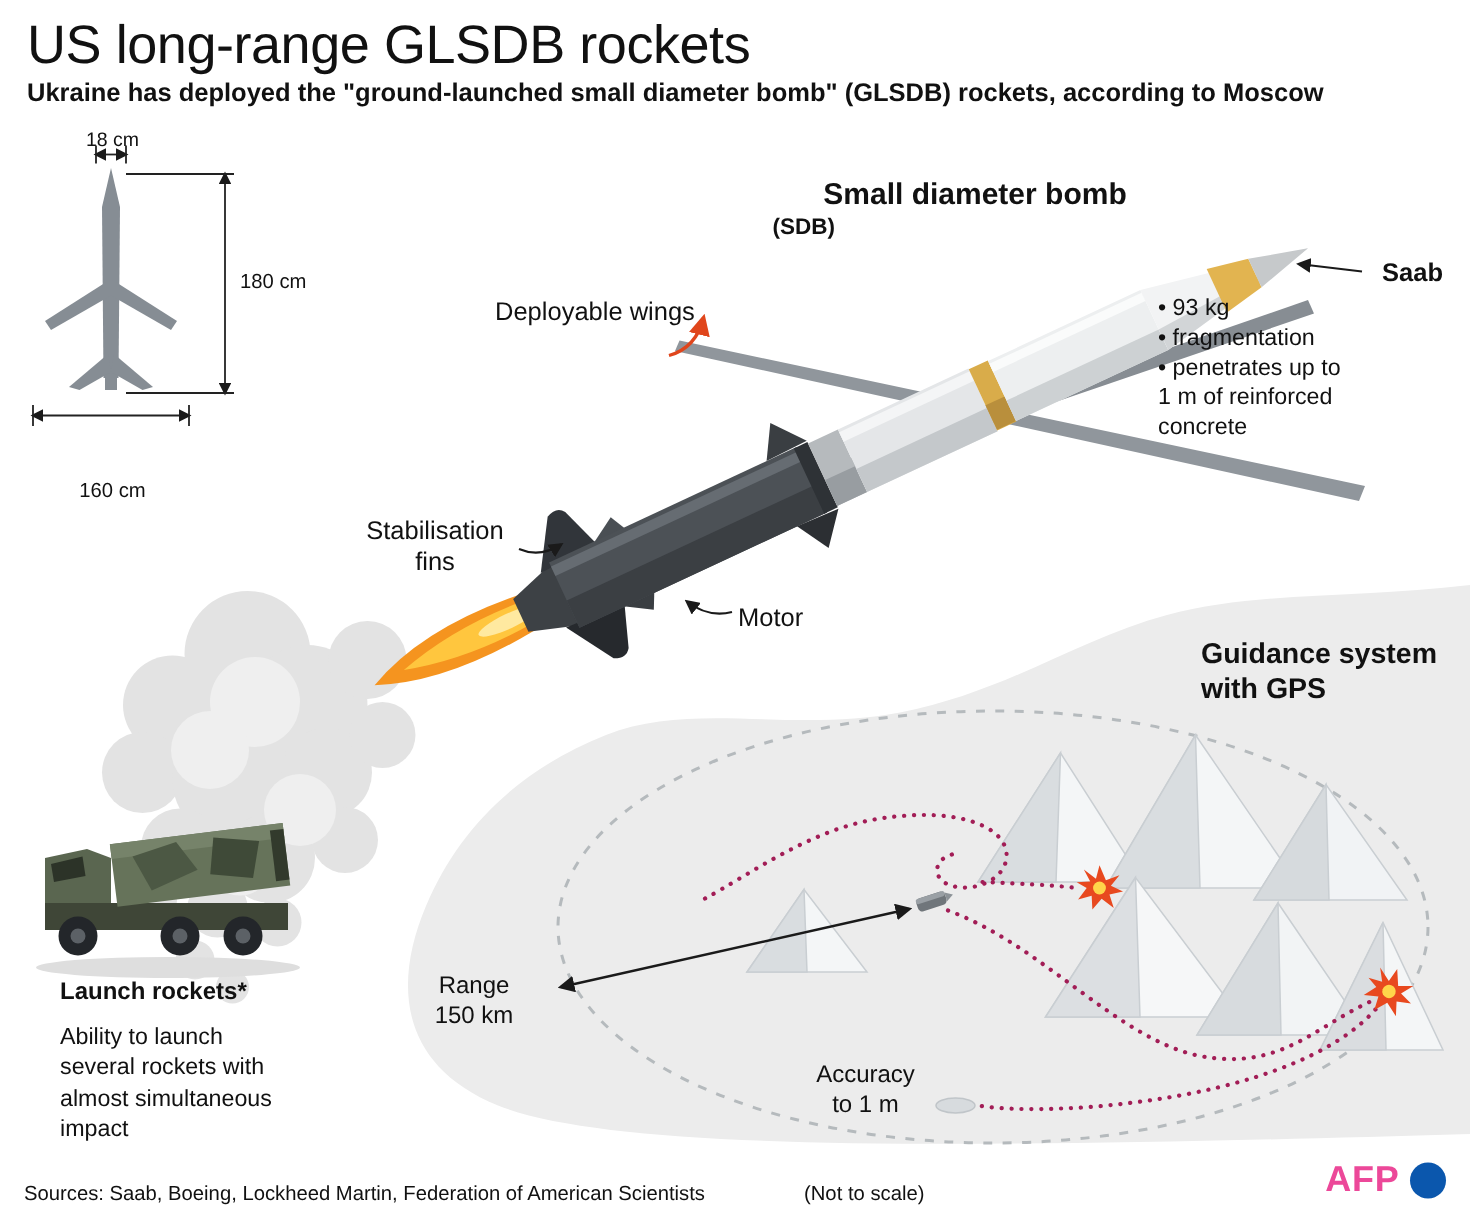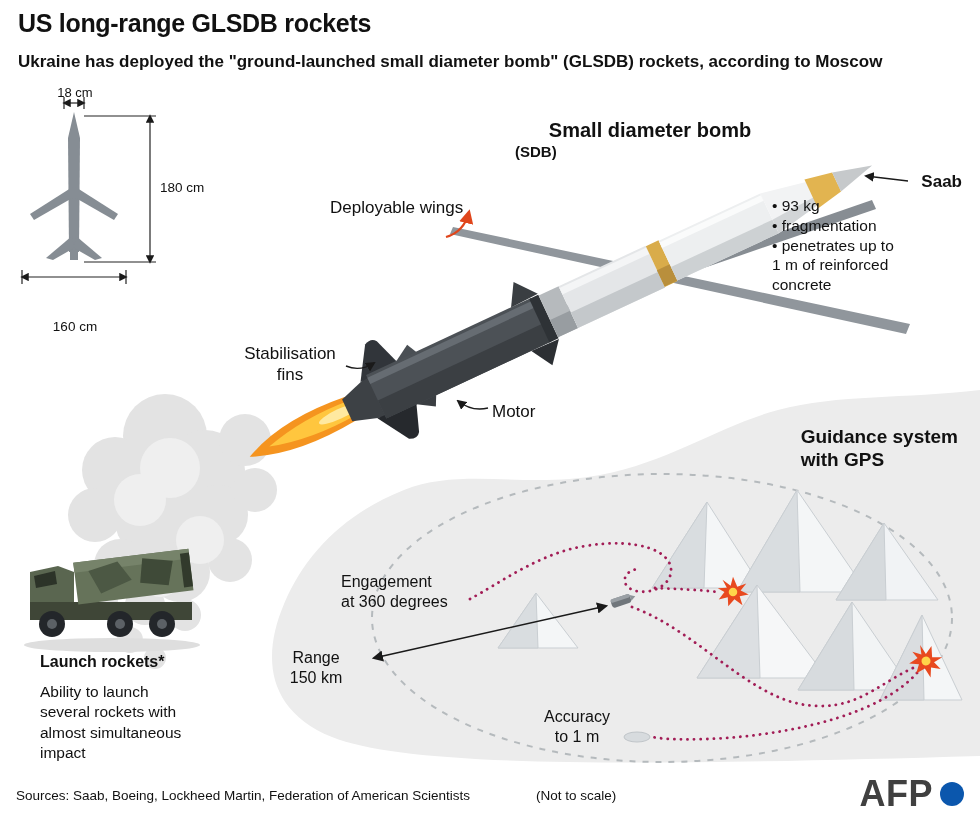--- a/index.html
+++ b/index.html
@@ -1,20 +1,20 @@
 <!DOCTYPE html>
 <html><head>
 <meta charset="utf-8">
 <style>
   html,body{margin:0;padding:0;background:#fff;}
   #canvas{position:relative;width:980px;height:816px;background:#ffffff;overflow:hidden;
           font-family:"Liberation Sans",sans-serif;color:#111;}
   .art{position:absolute;left:0;top:0;}
   .lbl{position:absolute;white-space:pre-line;line-height:1.22;color:#111;}
-  #title{left:18px;top:8px;font-size:25px;font-weight:700;letter-spacing:-0.3px;}
+  #title{left:18px;top:8px;font-size:36px;font-weight:400;letter-spacing:-0.3px;}
   #subtitle{left:18px;top:52px;font-size:17px;font-weight:700;width:940px;}
   #dim-w{left:38px;top:85px;width:74px;text-align:center;font-size:13px;}
   #dim-h{left:160px;top:180px;font-size:13.5px;}
   #dim-s{left:33px;top:282px;width:84px;text-align:center;font-size:13.5px;margin-top:37px;}
   #sdb-title{left:515px;top:118px;width:270px;text-align:center;font-size:20px;font-weight:800;}
   #sdb-abbr{left:515px;top:143px;width:270px;text-align:left;font-size:15px;font-weight:700;}
   #wings-lbl{left:330px;top:198px;font-size:17px;}
   #bomb-lbl{right:18px;top:172px;font-size:17px;font-weight:800;text-align:right;}
   #bomb-specs{right:18px;top:196px;width:190px;text-align:left;font-size:15.5px;line-height:1.28;}
   #fins-lbl{left:225px;top:344px;width:130px;text-align:center;font-size:17px;}
@@ -22,21 +22,21 @@
   #guide-title{right:22px;top:426px;font-size:19px;font-weight:800;line-height:1.2;margin-left:28px;}
   #engage-lbl{left:341px;top:572px;font-size:16px;}
   #range-lbl{left:274px;top:648px;width:84px;text-align:center;font-size:16px;}
   #acc-lbl{left:533px;top:707px;width:88px;text-align:center;font-size:16px;}
   #launch-title{left:40px;top:652px;font-size:16px;font-weight:800;}
   #launch-desc{left:40px;top:682px;width:170px;font-size:15.5px;line-height:1.32;}
   #footnote{left:16px;top:744px;font-size:13.5px;font-style:italic;line-height:1.3;}
   #sources{left:16px;top:788px;font-size:13.5px;}
   #scale-note{left:536px;top:788px;font-size:13.5px;}
   #afp-logo{position:absolute;right:16px;top:773px;display:flex;align-items:center;gap:7px;}
-  #afp-text{font-size:36px;font-weight:800;color:#404040;letter-spacing:0.5px;}
+  #afp-text{font-size:24px;font-weight:800;color:#ec4899;letter-spacing:0.5px;}
   #afp-globe{width:24px;height:24px;border-radius:50%;background:#0b57ad;}
 </style>
 </head>
 <body>
 
 <div id="canvas">
 
   <svg class="art" width="980" height="816" viewBox="0 0 980 816">
     <defs>
       <marker id="mA" viewBox="0 0 10 10" refX="8" refY="5" markerWidth="7" markerHeight="7" orient="auto-start-reverse">
@@ -231,22 +231,20 @@
 • fragmentation
 • penetrates up to
 1 m of reinforced
 concrete</div>
   <div id="fins-lbl" class="lbl">Stabilisation
 fins</div>
   <div id="motor-lbl" class="lbl">Motor</div>
 
   <div id="guide-title" class="lbl">Guidance system
 with GPS</div>
-  <div id="engage-lbl" class="lbl">Engagement
-at 360 degrees</div>
   <div id="range-lbl" class="lbl">Range
 150 km</div>
   <div id="acc-lbl" class="lbl">Accuracy
 to 1 m</div>
 
   <div id="launch-title" class="lbl">Launch rockets*</div>
   <div id="launch-desc" class="lbl">Ability to launch
 several rockets with
 almost simultaneous
 impact</div>

